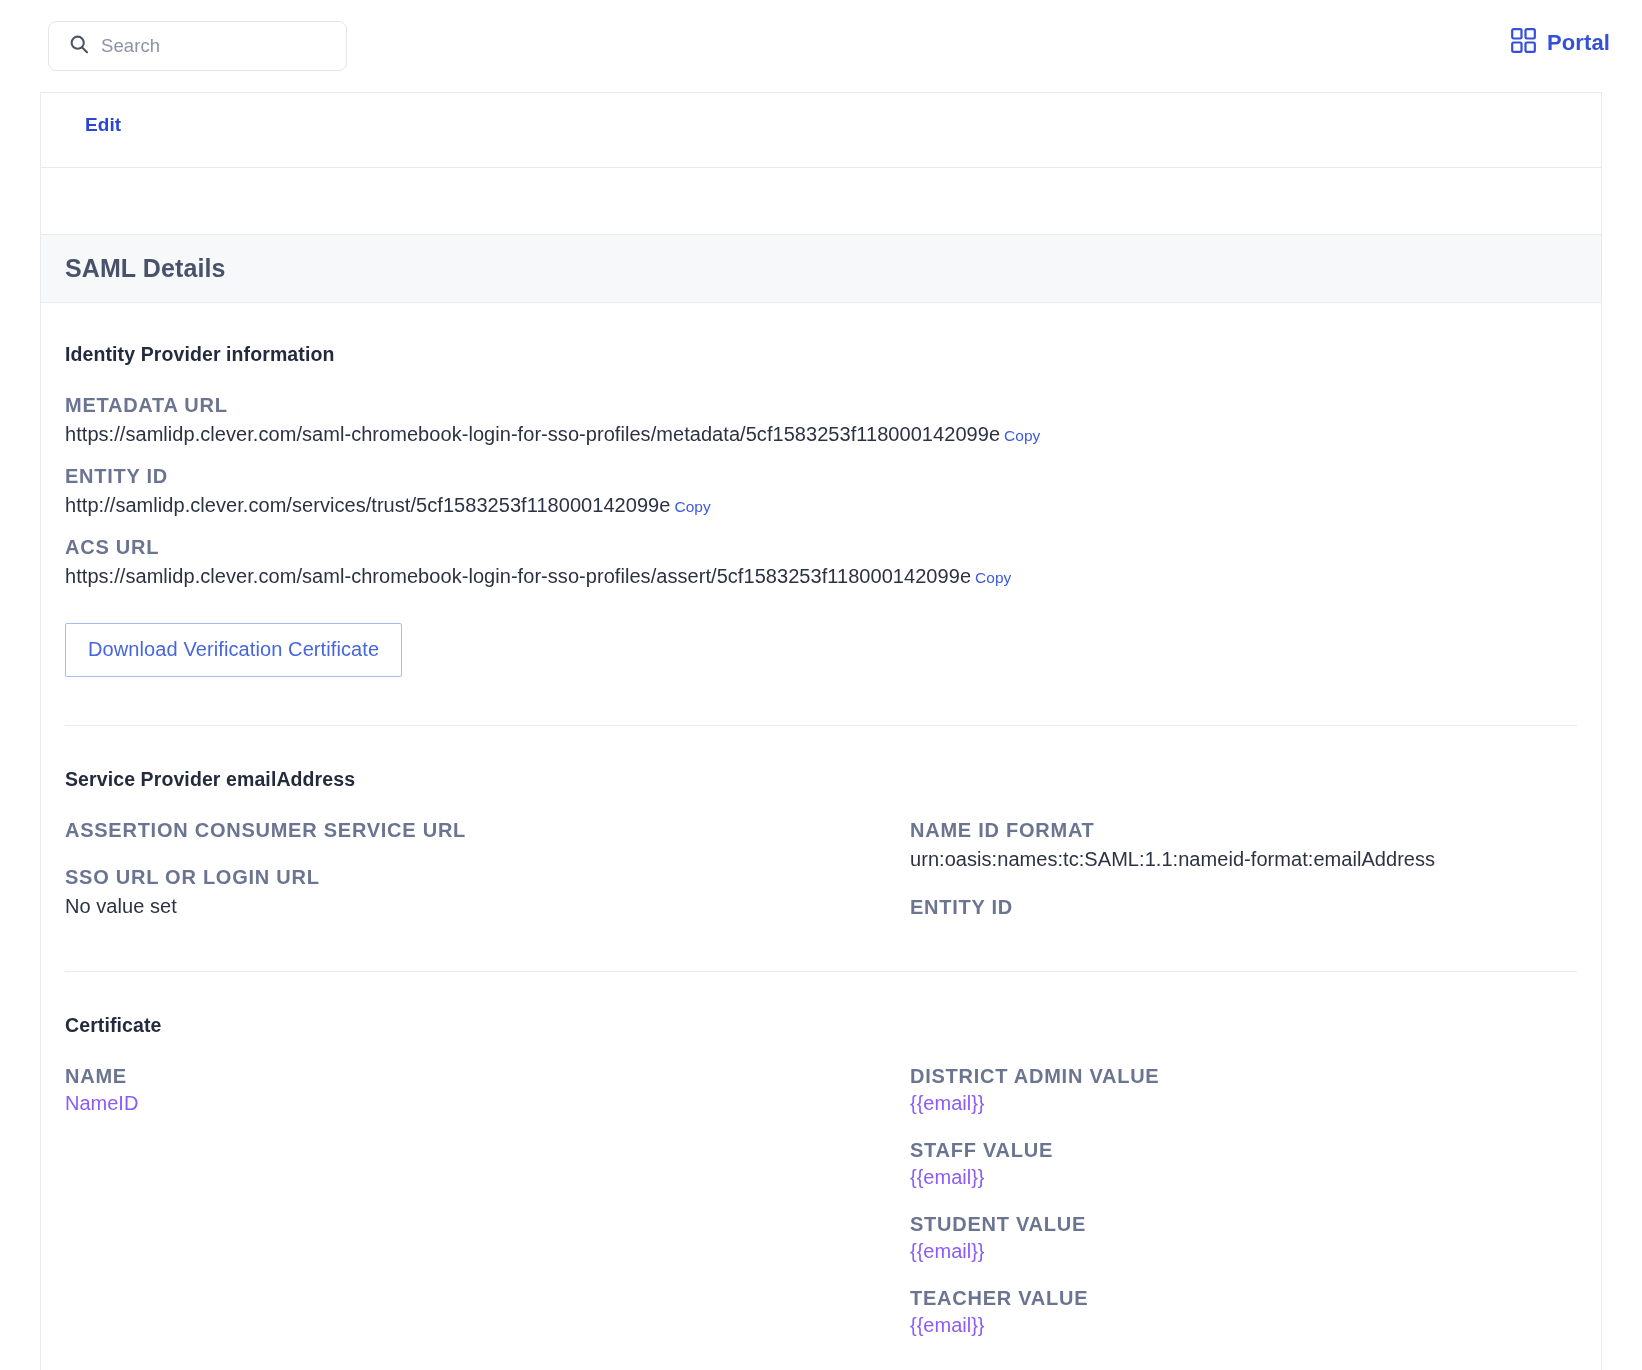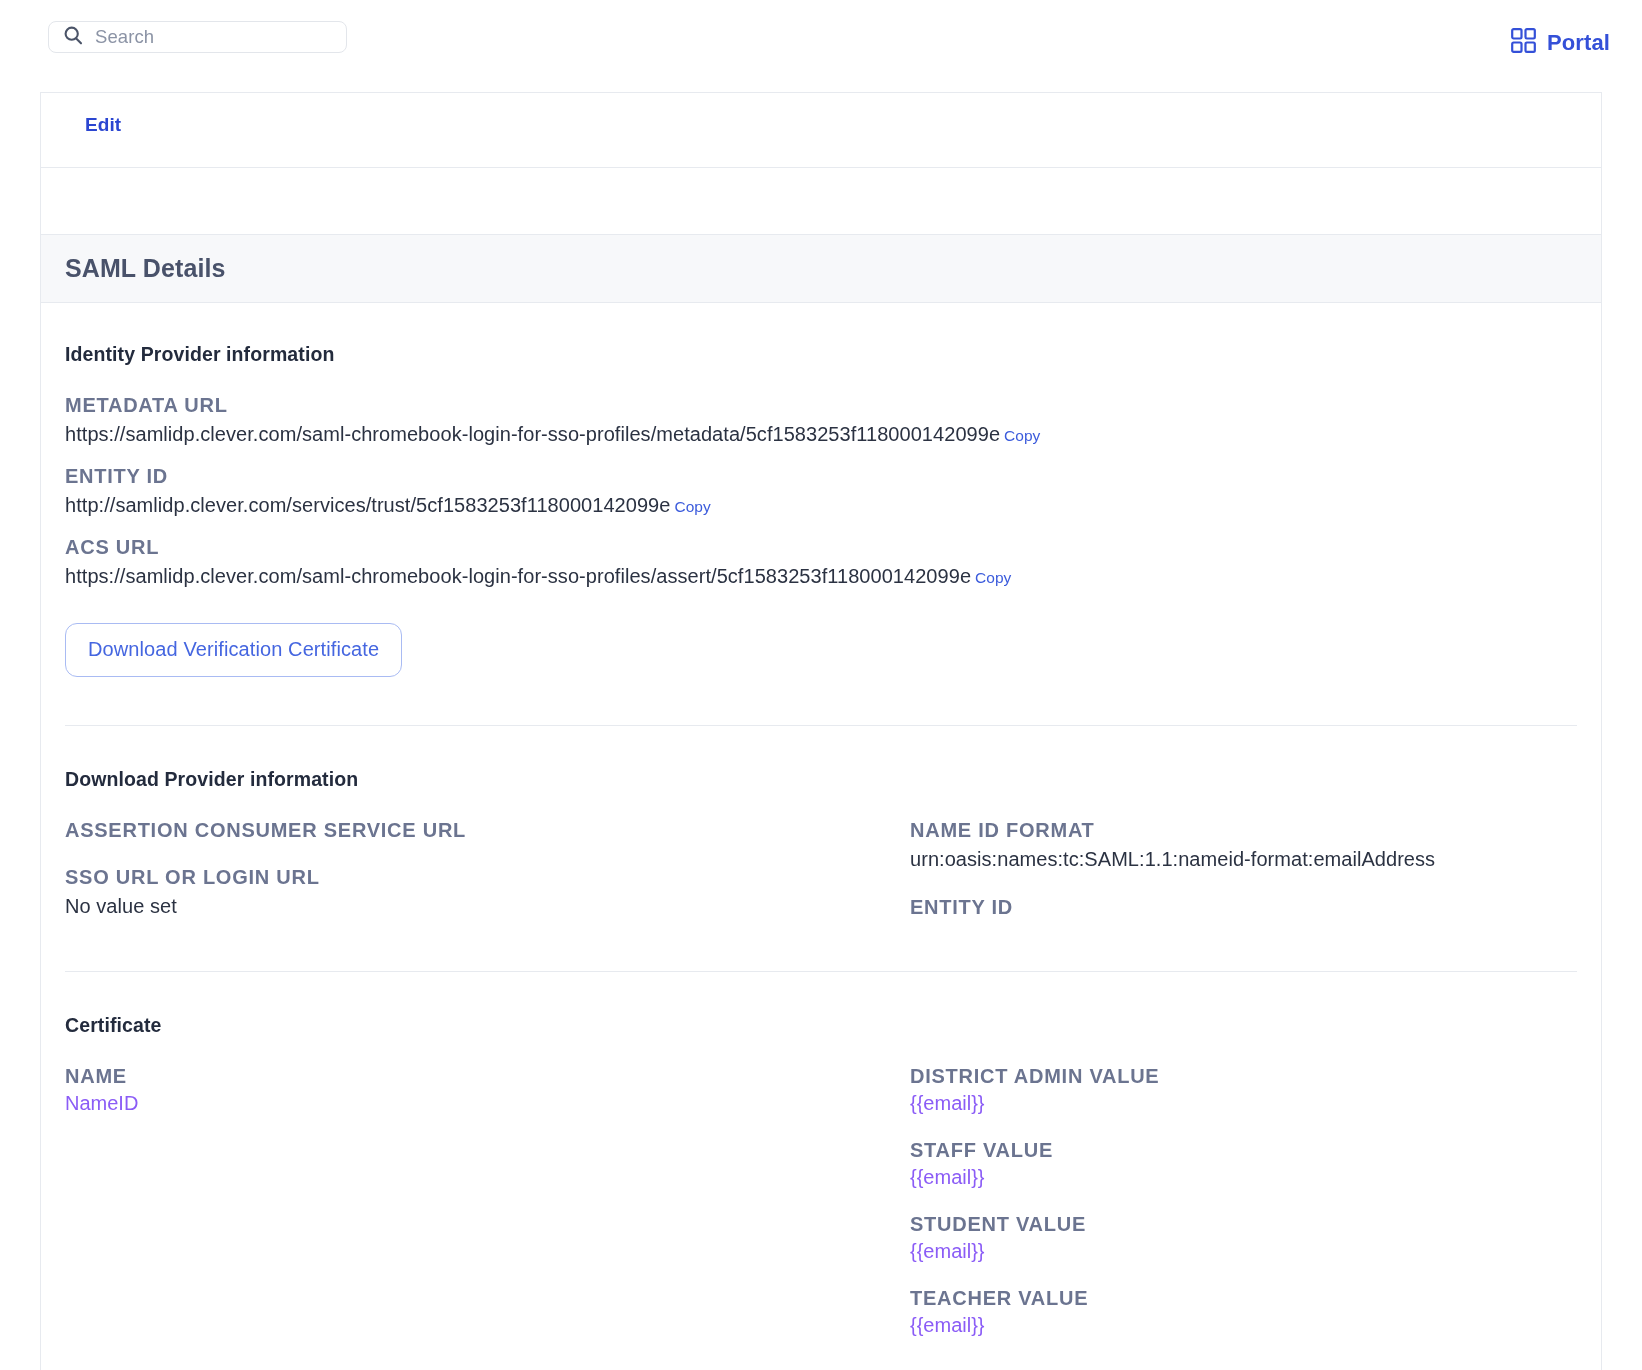--- a/index.html
+++ b/index.html
@@ -18,27 +18,27 @@
     height: 92px;
     background: #ffffff;
     display: flex;
     align-items: center;
   }
   .search-box {
     position: absolute;
     left: 48px;
     top: 21px;
     width: 299px;
-    height: 32px;
+    height: 50px;
     border: 1px solid #e3e6eb;
     border-radius: 8px;
     background: #ffffff;
     display: flex;
     align-items: center;
-    padding: 0 14px;
+    padding: 0 20px;
     gap: 12px;
   }
   .search-box .mag { flex: 0 0 auto; display: block; }
   .search-input {
     border: 0;
     outline: 0;
     font-family: "Liberation Sans", sans-serif;
     font-size: 18.5px;
     color: #2e3646;
     background: transparent;
@@ -151,21 +151,21 @@
     color: #3c5cdc;
     text-decoration: none;
     cursor: pointer;
     white-space: nowrap;
   }
 
   .outline-btn {
     margin-top: 16px;
     display: inline-block;
     border: 1px solid #a9bbf3;
-    border-radius: 12px;
+    border-radius: 2px;
     background: #ffffff;
     color: #4566e0;
     font-family: "Liberation Sans", sans-serif;
     font-size: 20px;
     padding: 14px 22px 15px 22px;
     cursor: pointer;
     letter-spacing: .1px;
   }
 
   .divider {
@@ -267,21 +267,21 @@
         </div>
       </div>
 
       <button class="outline-btn">Download Verification Certificate</button>
 
       <div class="divider"></div>
 
       
       <div class="two-col">
         <div class="col-left">
-          <div class="section-title">Download Provider information</div>
+          <div class="section-title">Service Provider emailAddress</div>
 
           <div class="sub-field">
             <div class="field-label">ASSERTION CONSUMER SERVICE URL</div>
             <div class="field-value"></div>
           </div>
 
           <div class="sub-field">
             <div class="field-label">SSO URL OR LOGIN URL</div>
             <div class="field-value">No value set</div>
           </div>

